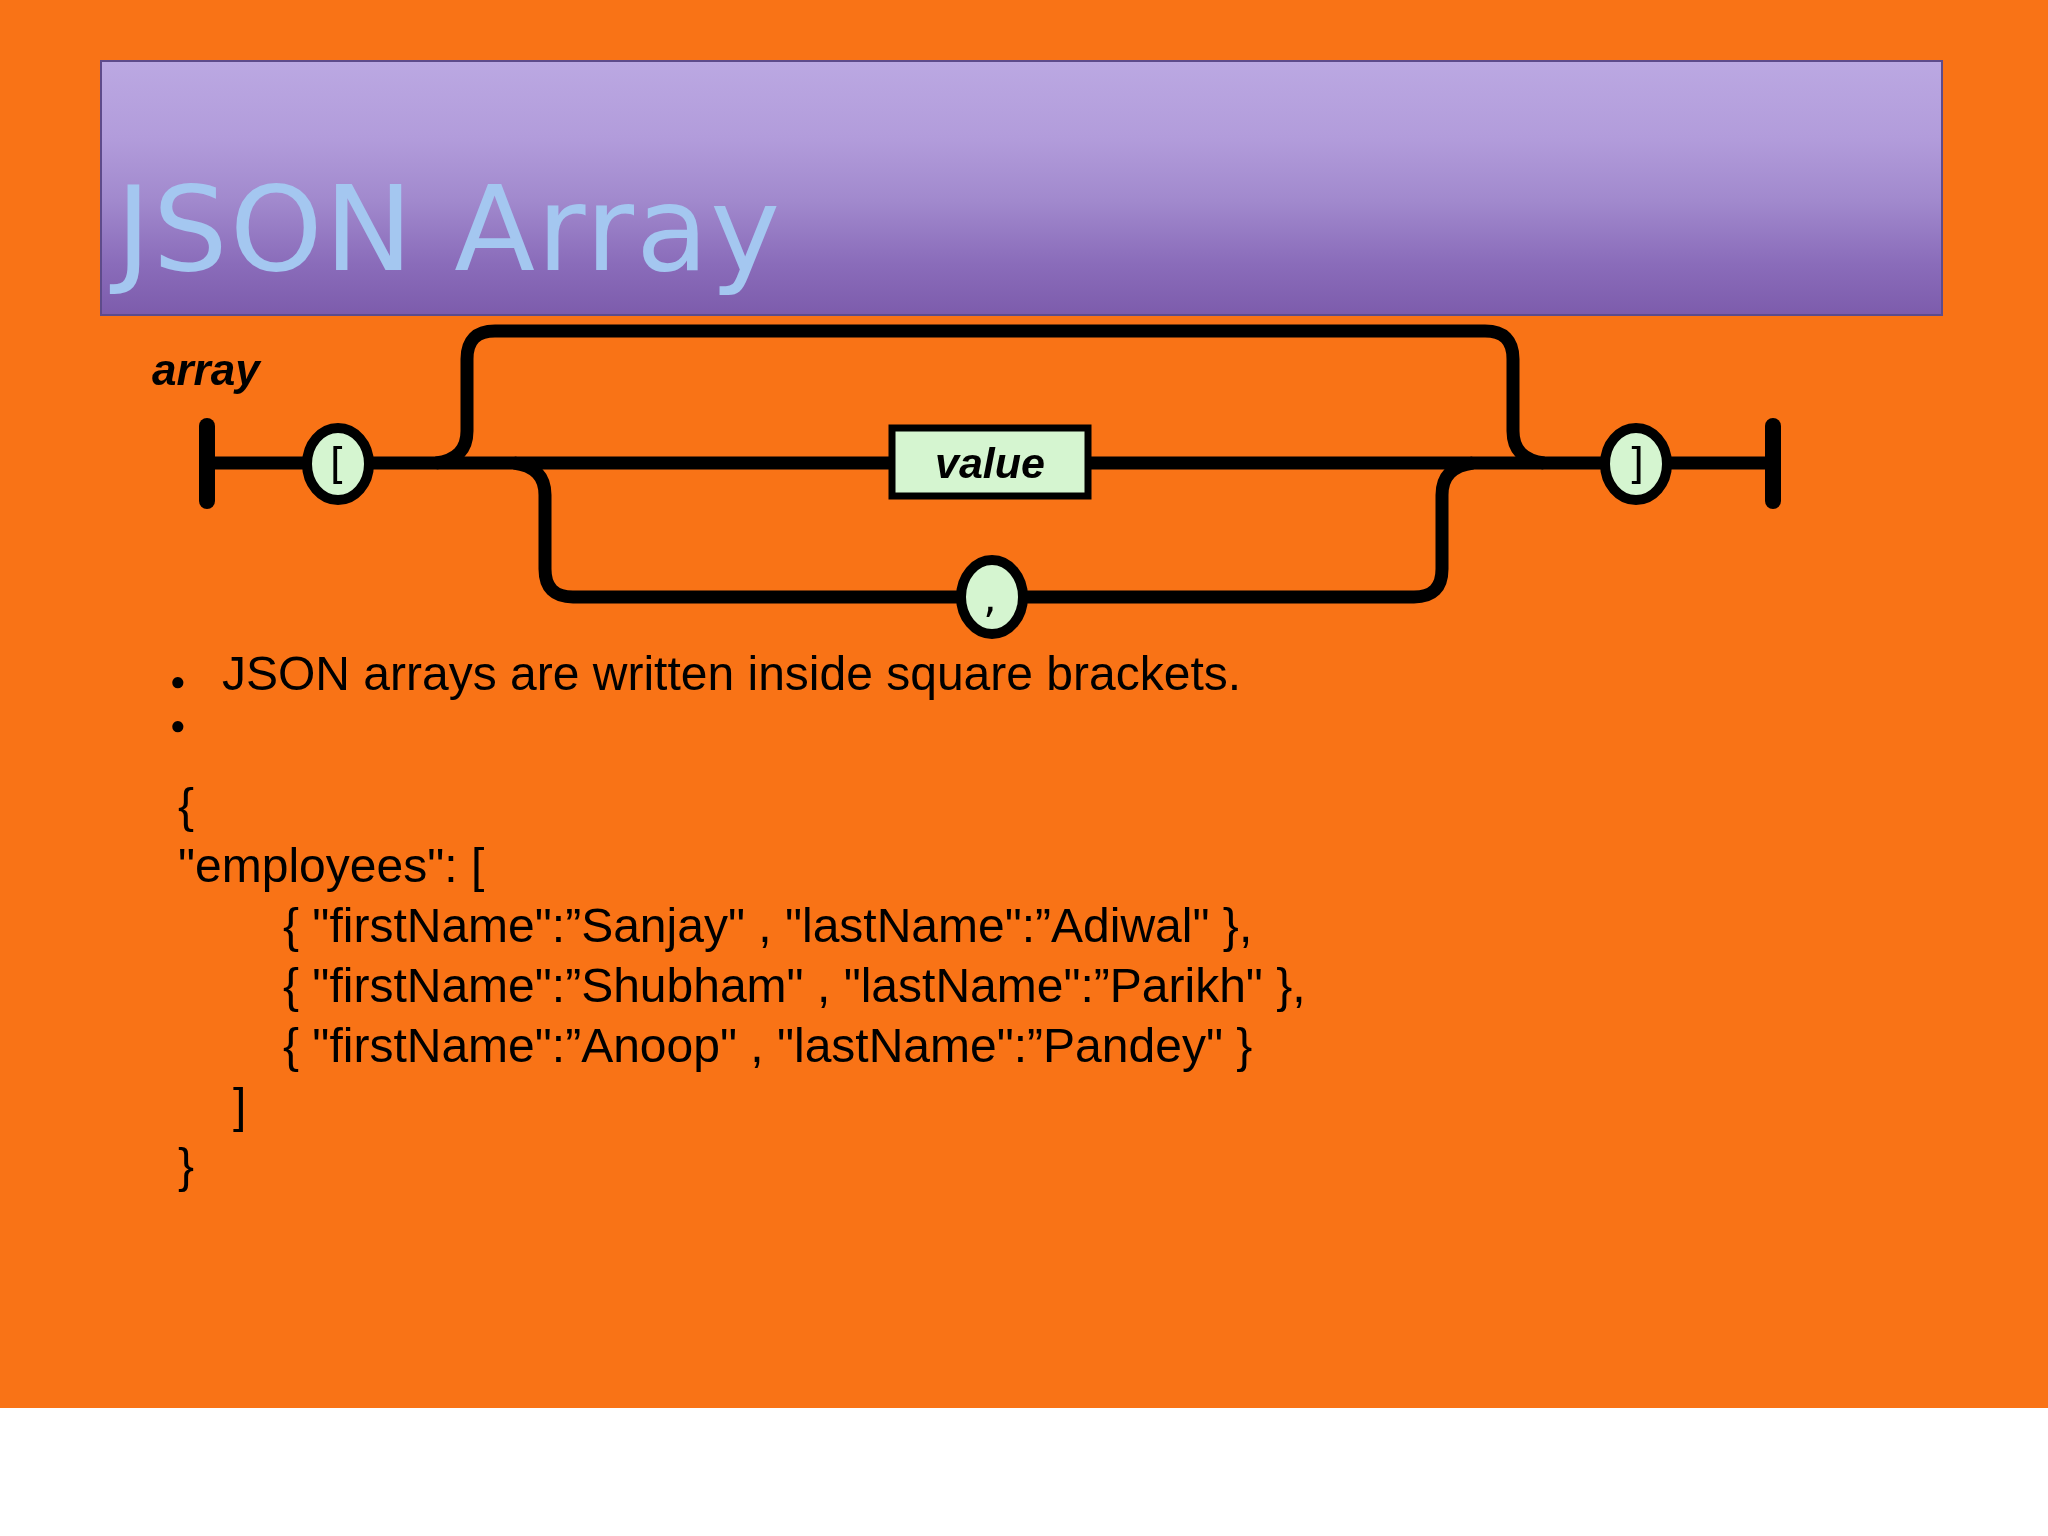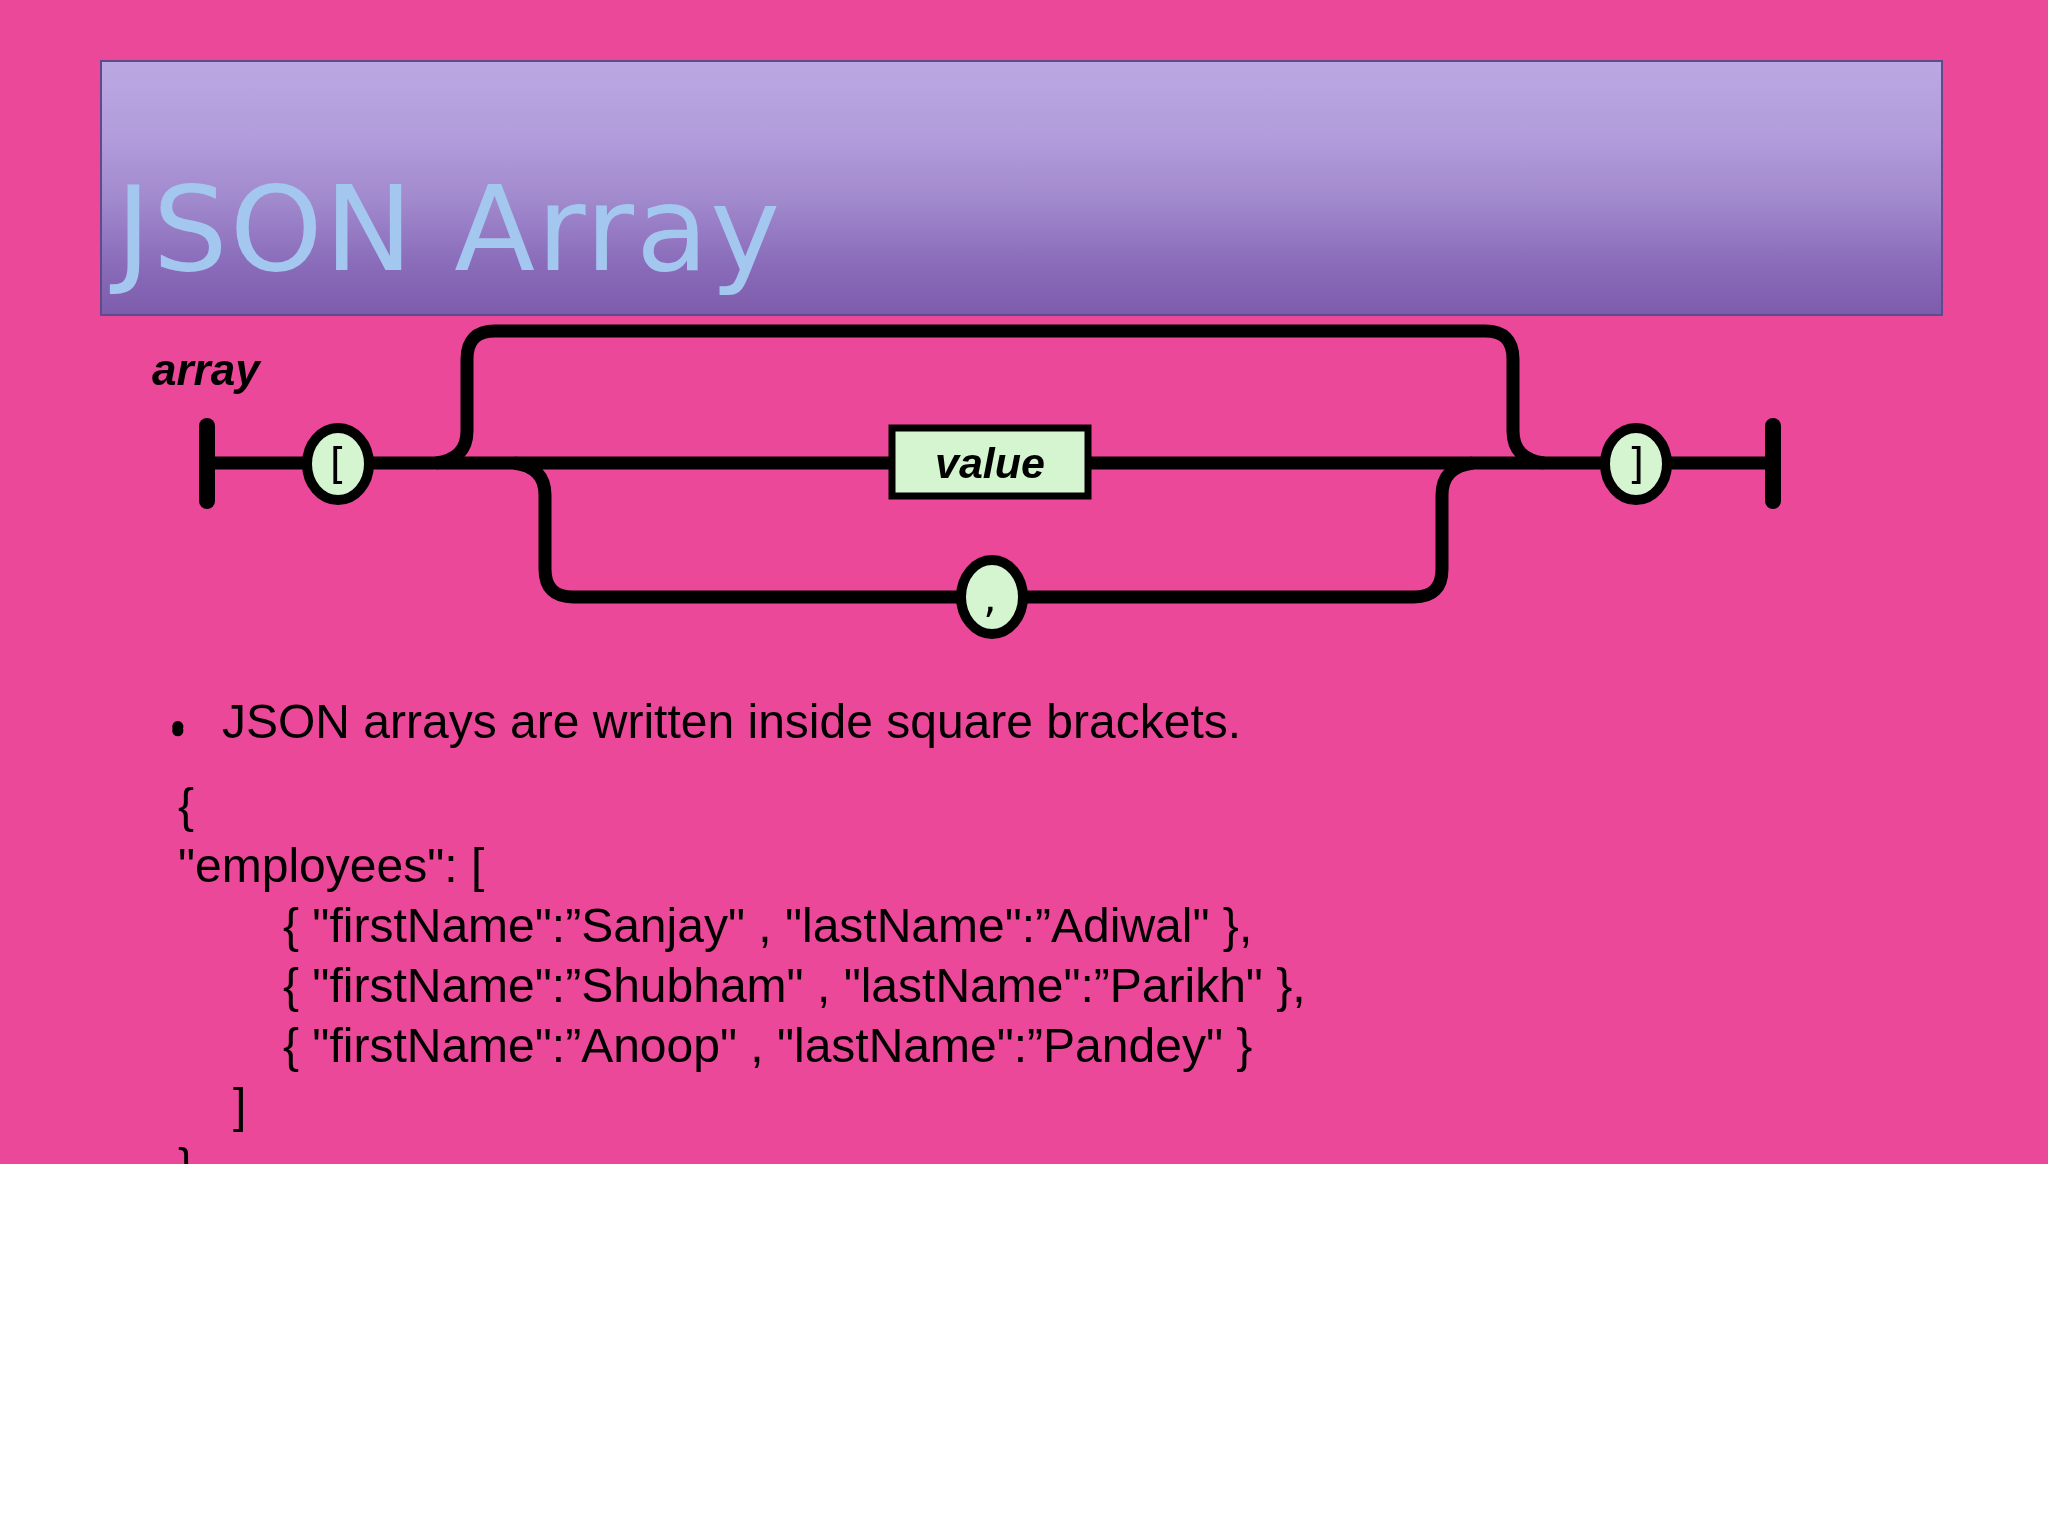--- a/index.html
+++ b/index.html
@@ -1,17 +1,17 @@
 <!DOCTYPE html>
 <html><head>
 <meta charset="utf-8">
 <style>
   html,body{margin:0;padding:0;background:#ffffff;}
   .slide{
-    position:relative;width:2048px;height:1164px;background:#ec4899;overflow:hidden;
+    position:relative;width:2048px;height:1408px;background:#f97316;overflow:hidden;
     font-family:"Liberation Sans",sans-serif;
   }
   
   .banner{
     position:absolute;left:100px;top:60px;width:1843px;height:256px;
     background:linear-gradient(to bottom,#bba8e2 0%,#b29cdb 30%,#a189cd 55%,#8a6cba 80%,#7d5cac 100%);
     border:2px solid #5e4b8b;
     box-sizing:border-box;
     display:flex;align-items:flex-end;
   }
@@ -24,21 +24,21 @@
   .diagram{position:absolute;left:0;top:0;width:2048px;height:660px;}
   .rail{stroke:#000;fill:none;}
   .node-fill{fill:#d5f5d0;stroke:#000;}
   .diagram-label{font-family:"Liberation Sans",sans-serif;font-style:italic;font-weight:bold;font-size:44px;fill:#000;}
   .node-text{font-family:"DejaVu Sans",sans-serif;font-size:42px;fill:#000;text-anchor:middle;}
   .value-text{font-family:"Liberation Sans",sans-serif;font-style:italic;font-weight:bold;font-size:43px;fill:#000;text-anchor:middle;}
   
   .bullets{position:absolute;left:170px;top:646px;}
   .bullet-row{display:flex;align-items:baseline;height:64px;}
   .bullet-dot{font-size:26px;color:#000;width:52px;flex:0 0 52px;}
-  .bullet-text{font-size:48px;color:#000;white-space:nowrap;margin-top:48px;}
+  .bullet-text{font-size:48px;color:#000;white-space:nowrap;}
   
   .code{position:absolute;left:178px;top:776px;font-size:48px;color:#000;}
   .code-line{height:60px;line-height:60px;white-space:pre;}
   .ind-0{margin-left:0;}
   .ind-h{margin-left:55px;}
   .ind-1{margin-left:105px;}
 </style>
 </head>
 <body>
 

